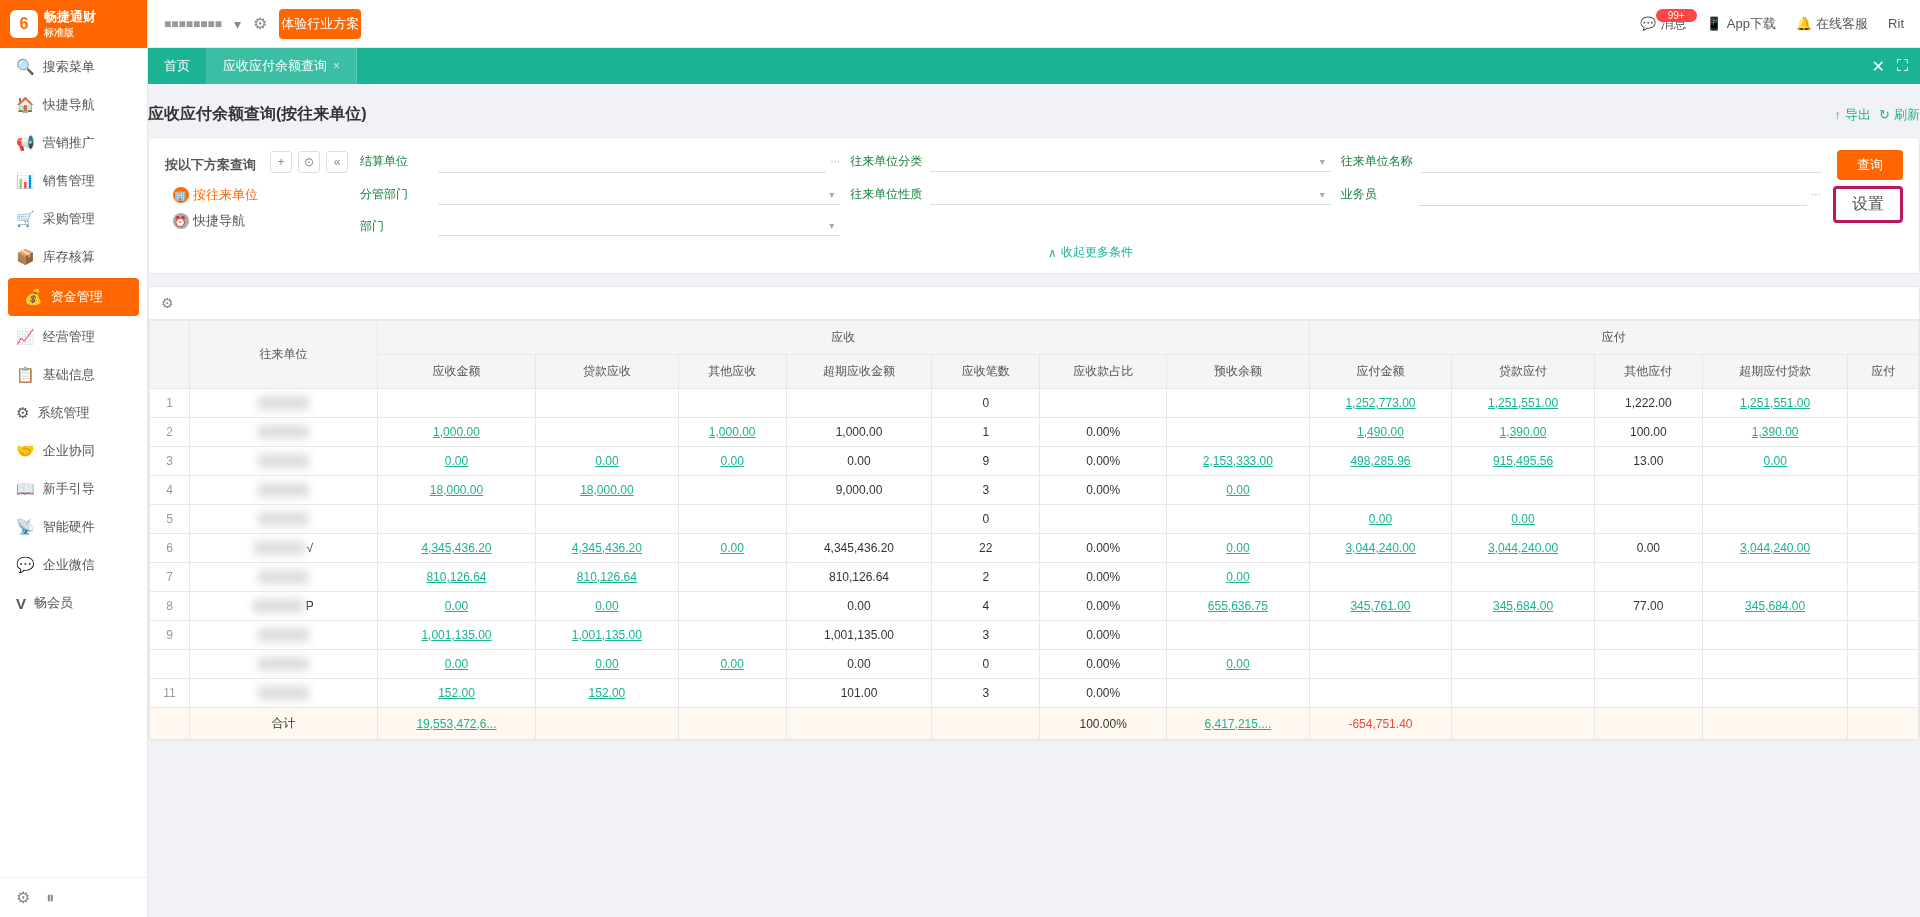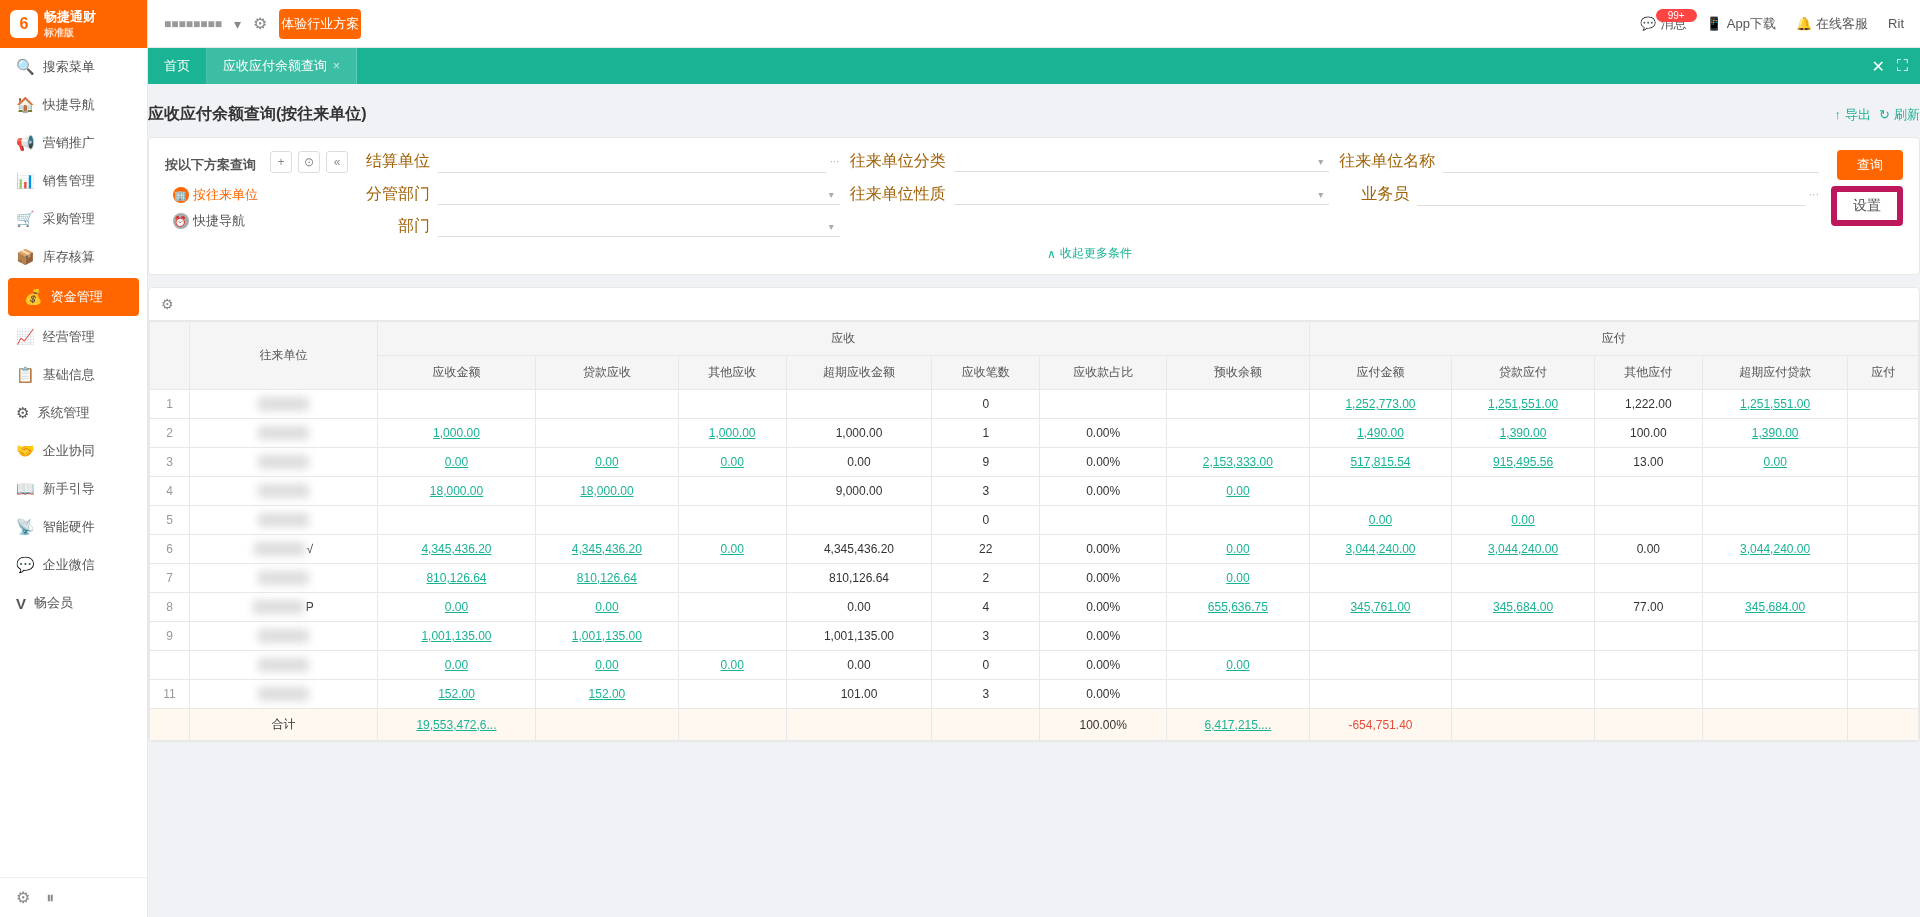--- a/index.html
+++ b/index.html
@@ -97,21 +97,21 @@
     .filter-nav-item {
       display: flex; align-items: center; gap: 4px; padding: 4px 8px;
       cursor: pointer; font-size: 13px; border-radius: 3px; color: #555;
     }
     .filter-nav-item.active { color: #ff6600; }
     .filter-nav-icon { width: 16px; height: 16px; border-radius: 50%; background: #ff6600; color: #fff; display: flex; align-items: center; justify-content: center; font-size: 10px; }
     .filter-nav-icon2 { width: 16px; height: 16px; border-radius: 50%; background: #aaa; color: #fff; display: flex; align-items: center; justify-content: center; font-size: 10px; }
 
     .filter-grid { display: grid; grid-template-columns: 1fr 1fr 1fr; gap: 10px; }
     .filter-row { display: flex; align-items: center; gap: 8px; }
-    .filter-field-label { color: #a16207; font-size: 16px; min-width: 70px; text-align: right; }
+    .filter-field-label { color: #15803d; font-size: 12px; min-width: 70px; }
     .filter-input {
       flex: 1; border: none; border-bottom: 1px solid #ddd; padding: 4px 6px;
       font-size: 12px; outline: none; color: #333; background: transparent;
     }
     .filter-input-with-dots { display: flex; align-items: center; gap: 4px; flex: 1; }
     .filter-dots { color: #aaa; font-size: 10px; cursor: pointer; }
     .filter-select {
       flex: 1; border: none; border-bottom: 1px solid #ddd; padding: 4px 6px;
       font-size: 12px; outline: none; color: #333; background: transparent;
       display: flex; align-items: center; justify-content: space-between; cursor: pointer;
@@ -123,22 +123,22 @@
       margin-top: 8px; color: #1ab394; font-size: 12px; cursor: pointer;
     }
 
     
     .filter-right-actions { display: flex; flex-direction: column; gap: 6px; align-items: flex-end; }
     .btn-query {
       background: #ff6600; color: #fff; border: none; padding: 6px 20px;
       border-radius: 4px; cursor: pointer; font-size: 13px;
     }
     .btn-settings {
-      background: #fff; color: #555; border: 6px solid #be185d; padding: 5px 16px;
-      border-radius: 4px; cursor: pointer; font-size: 14px;
+      background: #fff; color: #555; border: 3px solid #be185d; padding: 5px 16px;
+      border-radius: 4px; cursor: pointer; font-size: 16px;
     }
 
     
     .table-container {
       background: #fff; border-radius: 4px; border: 1px solid #e8e8e8;
       overflow: hidden;
     }
     .table-toolbar {
       padding: 8px 12px; border-bottom: 1px solid #e8e8e8; display: flex; align-items: center;
     }
@@ -446,21 +446,21 @@
             <tr>
     <td class="row-num">3</td>
     <td><span class="blurred" style="background:#ddd;color:#ddd;border-radius:2px;">■■■■■■■</span></td>
     <td class="link">0.00</td>
     <td class="link">0.00</td>
     <td class="link">0.00</td>
     <td>0.00</td>
     <td>9</td>
     <td>0.00%</td>
     <td class="link">2,153,333.00</td>
-    <td class="link">517,815.54</td>
+    <td class="link">498,285.96</td>
     <td class="link">915,495.56</td>
     <td>13.00</td>
     <td class="link">0.00</td>
     <td></td>
   </tr>
             <tr>
     <td class="row-num">4</td>
     <td><span class="blurred" style="background:#ddd;color:#ddd;border-radius:2px;">■■■■■■■</span></td>
     <td class="link">18,000.00</td>
     <td class="link">18,000.00</td>

